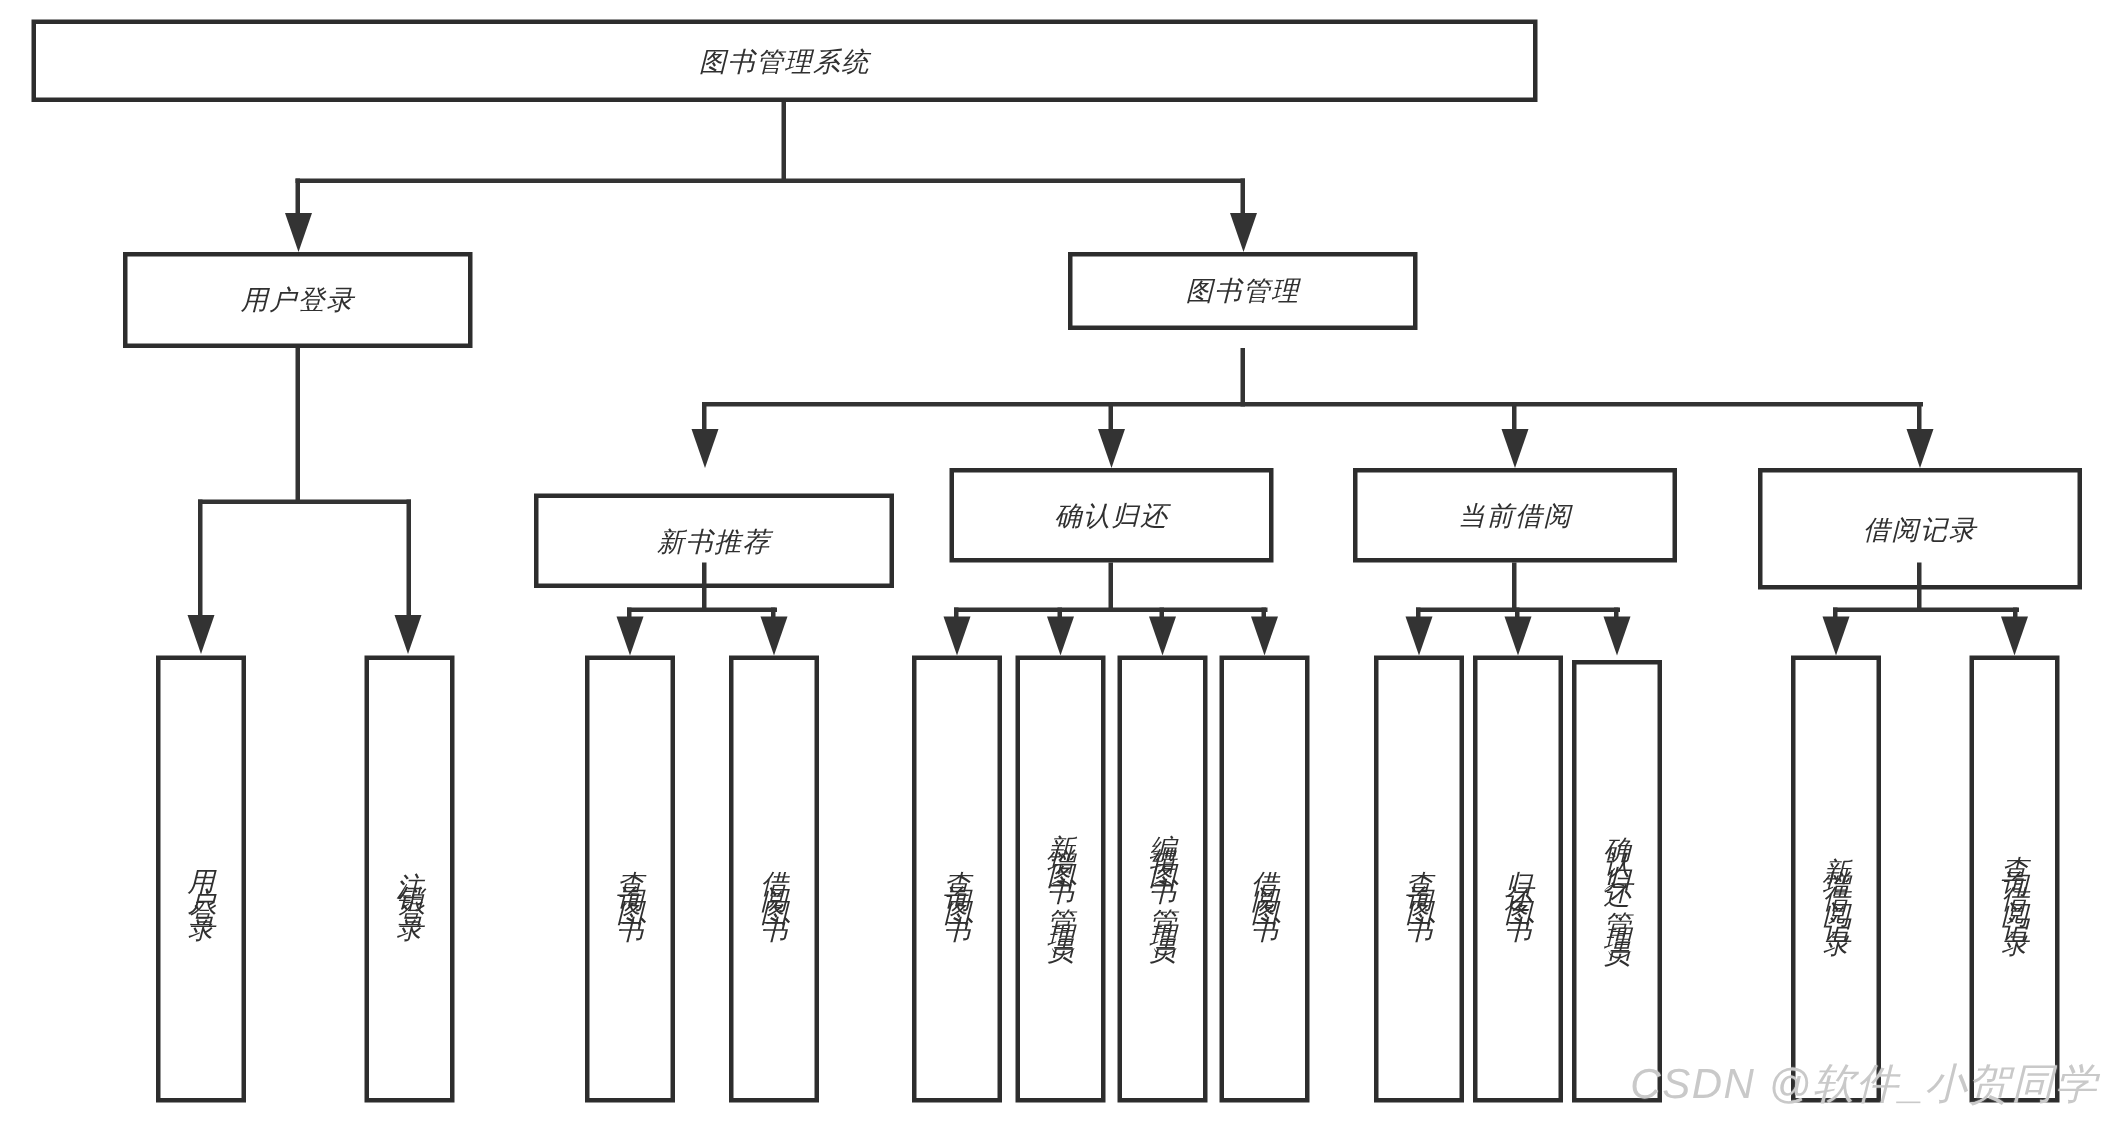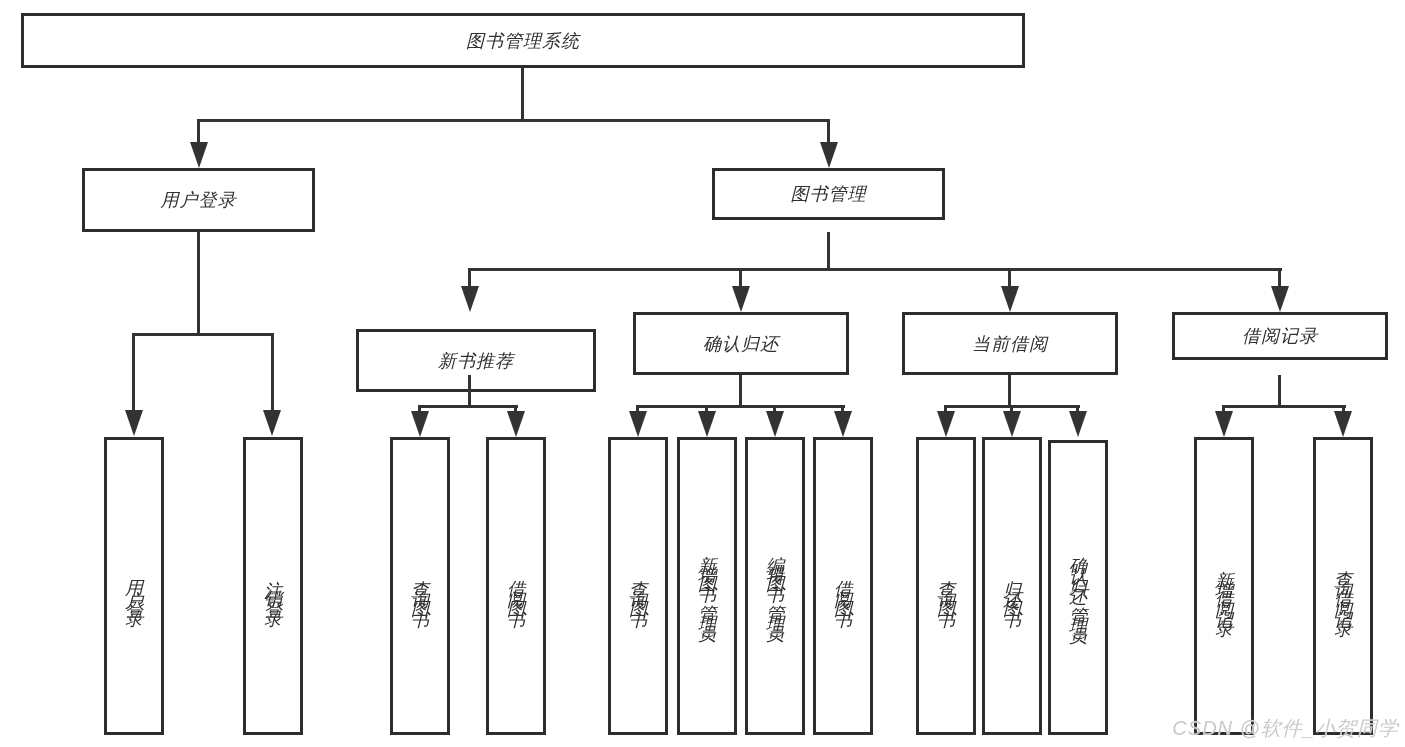--- a/index.html
+++ b/index.html
@@ -20,21 +20,21 @@
     letter-spacing:10px;line-height:1;font-size:18px;color:#303030;
   }
   .vline,.hline,.stem{position:absolute;background:#333333;}
   .arrow{
     position:absolute;width:0;height:0;
     border-left:9px solid transparent;border-right:9px solid transparent;
     border-top:26px solid #333333;
   }
   .watermark{
     position:absolute;right:6px;bottom:5px;z-index:10;
-    font-size:20px;color:#c9c9c9;letter-spacing:1px;
+    font-size:28px;color:#c9c9c9;letter-spacing:1px;
     text-shadow:0 0 1px rgba(255,255,255,0.8);
   }
 </style>
 </head>
 <body>
 
 <div class="stage">
 
   <div class="box" style="left:21px;top:13px;width:1004px;height:55px;">
     <span>图书管理系统</span>
@@ -74,21 +74,21 @@
 
   <div class="box" style="left:356px;top:312px;width:240px;height:63px;margin-top:17px;">
     <span>新书推荐</span>
   </div>
   <div class="box" style="left:633px;top:312px;width:216px;height:63px;">
     <span>确认归还</span>
   </div>
   <div class="box" style="left:902px;top:312px;width:216px;height:63px;">
     <span>当前借阅</span>
   </div>
-  <div class="box" style="left:1172px;top:312px;width:216px;height:48px;">
+  <div class="box" style="left:1172px;top:312px;width:216px;height:81px;">
     <span>借阅记录</span>
   </div>
 
   <div class="vline" style="left:468px;top:375px;width:3px;height:33px;"></div>
   <div class="hline" style="left:418px;top:405px;width:100px;height:3px;"></div>
   <div class="stem" style="left:418px;top:405px;width:3px;height:9px;"></div>
   <div class="arrow" style="left:411px;top:411px;"></div>
   <div class="stem" style="left:514px;top:405px;width:3px;height:9px;"></div>
   <div class="arrow" style="left:507px;top:411px;"></div>
 

